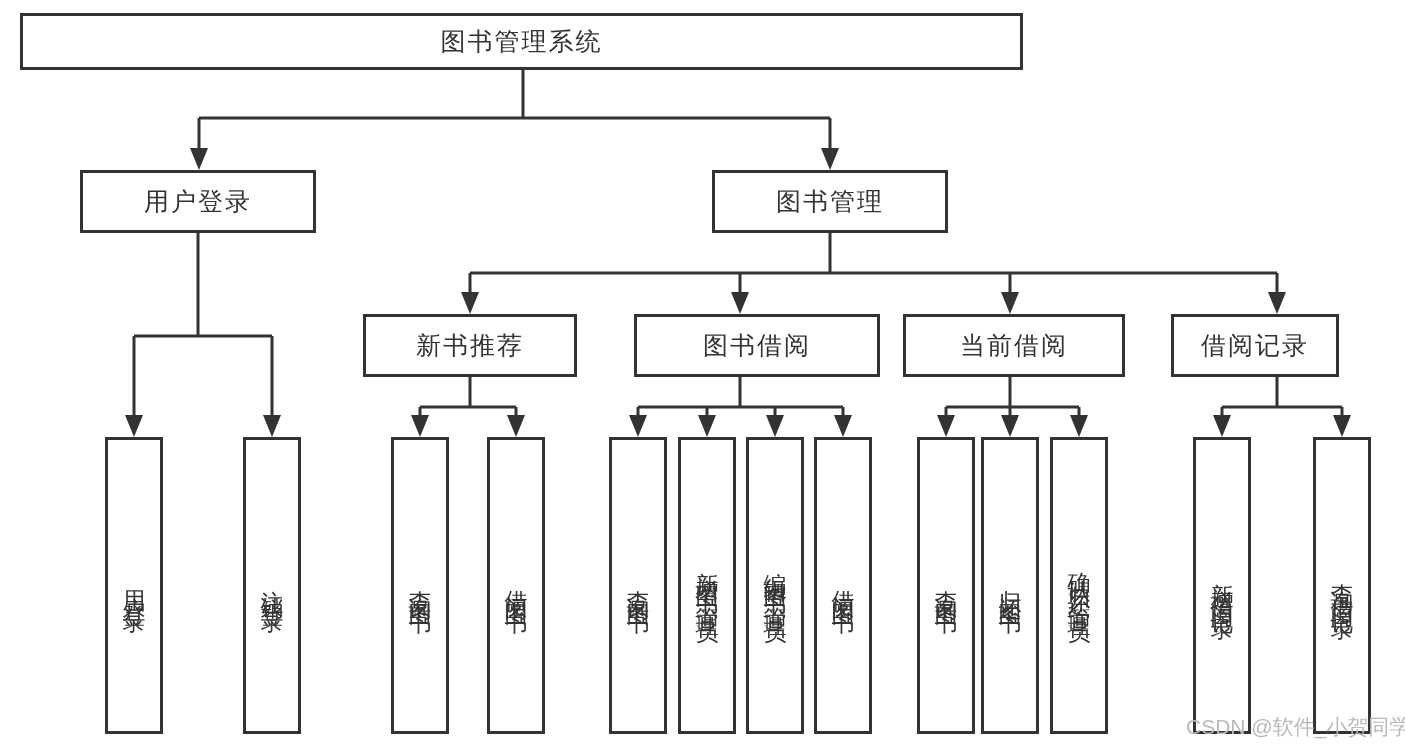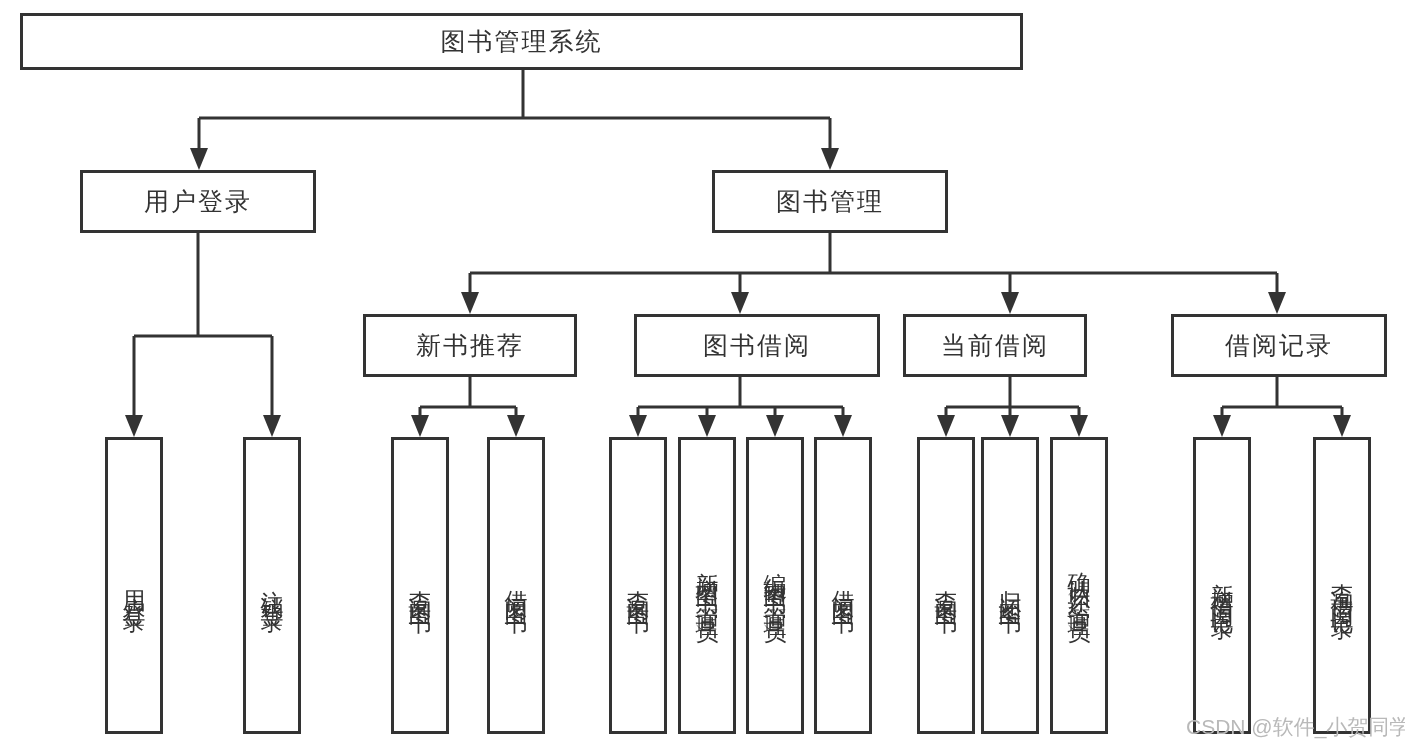--- a/index.html
+++ b/index.html
@@ -110,24 +110,24 @@
   <div class="node hbox" style="left:363px;top:314px;width:214px;height:63px">
     <span class="htext">新书推荐</span>
   </div>
 
   <div class="node hbox" style="left:712px;top:170px;width:236px;height:63px">
     <span class="htext">图书管理</span>
   </div>
   <div class="node hbox" style="left:634px;top:314px;width:246px;height:63px">
     <span class="htext">图书借阅</span>
   </div>
-  <div class="node hbox" style="left:903px;top:314px;width:184px;height:63px">
+  <div class="node hbox" style="left:903px;top:314px;width:222px;height:63px">
     <span class="htext">当前借阅</span>
   </div>
-  <div class="node hbox" style="left:1171px;top:314px;width:216px;height:63px">
+  <div class="node hbox" style="left:1171px;top:314px;width:168px;height:63px">
     <span class="htext">借阅记录</span>
   </div>
 
   <div class="node vbox" style="left:105px;top:437px;width:58px;height:297px">
     <span class="vtext">用户登录</span>
   </div>
   <div class="node vbox" style="left:243px;top:437px;width:58px;height:297px">
     <span class="vtext">注销登录</span>
   </div>
 

